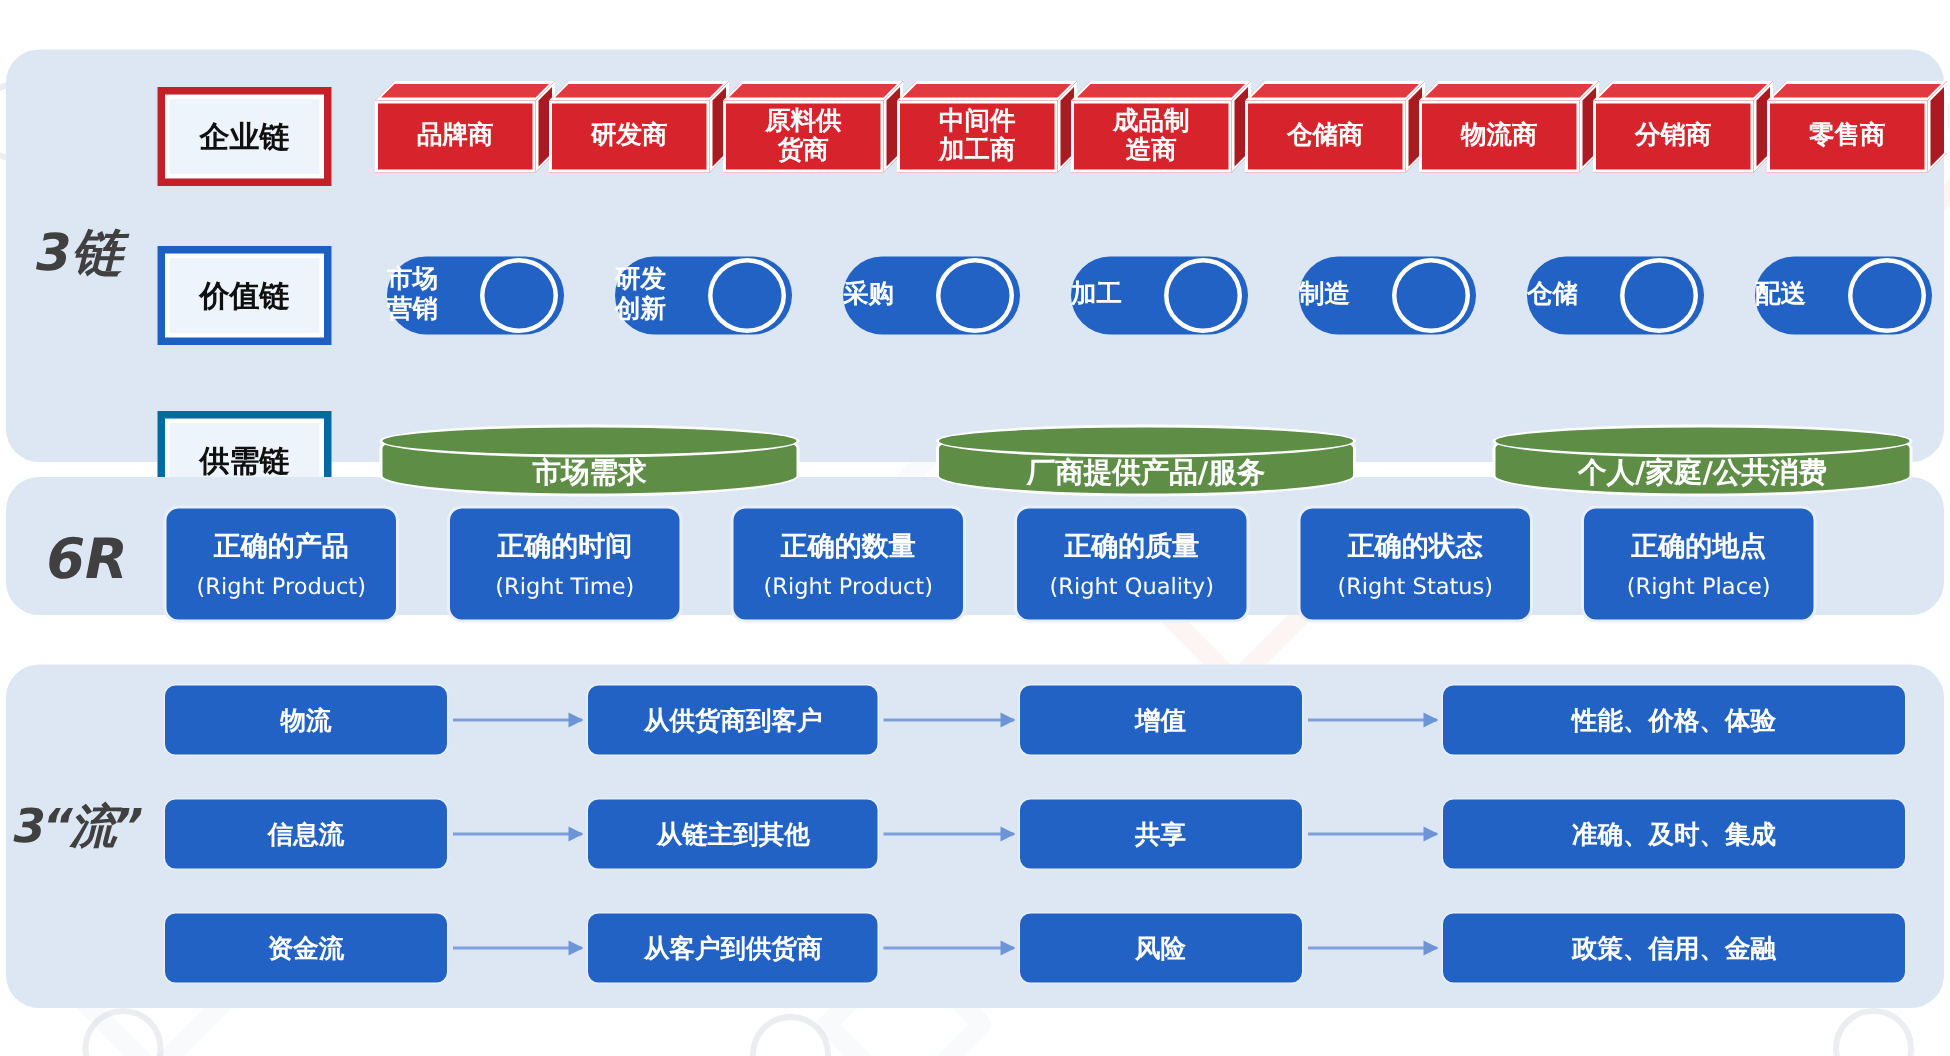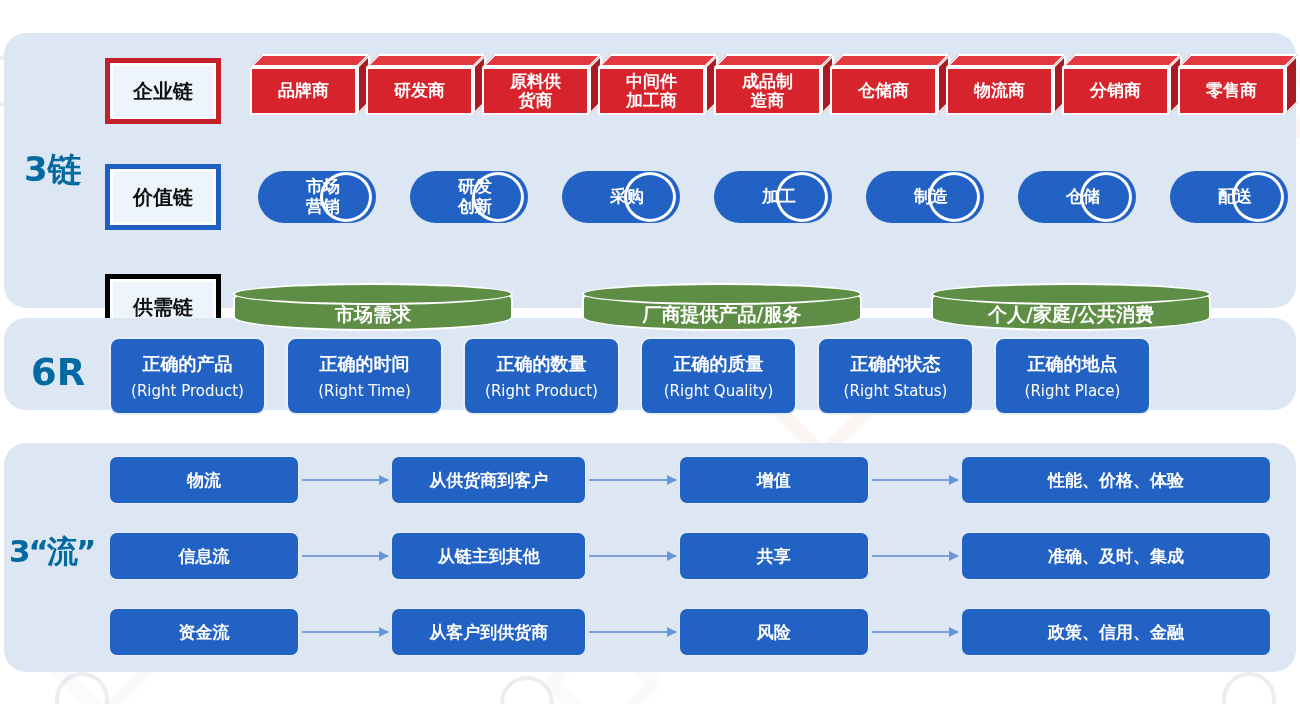--- a/index.html
+++ b/index.html
@@ -5,72 +5,72 @@
   * { margin:0; padding:0; box-sizing:border-box; }
   html,body { background:#ffffff; }
   body { font-family:"DejaVu Sans","Liberation Sans",sans-serif; }
   #stage { position:relative; width:1300px; height:704px; background:#ffffff; overflow:hidden; }
 
   .panel { position:absolute; left:4px; width:1292px; background:#dce7f3; border-radius:22px; }
   #panel-chains { top:33px; height:275px; }
   #panel-sixr   { top:318px; height:92px; }
   #panel-flows  { top:443px; height:229px; }
 
-  .sec-label { position:absolute; color:#0369a1; font-weight:800; line-height:1; }
+  .sec-label { position:absolute; color:#404040; font-weight:800; line-height:1;font-style:italic; }
   #label-chains { left:20px; top:119px; font-size:34px; }
   #label-sixr   { left:27px; top:36px;  font-size:37px; }
   #label-flows  { left:5px;  top:93px;  font-size:31px; letter-spacing:-2px; }
 
   .row { display:flex; align-items:center; }
   .row1 { margin:25px 0 0 101px; }
   .row2 { margin:40px 0 0 101px; }
   .row3 { margin:44px 0 0 101px; }
   .items { display:flex; align-items:center;padding-left:12px; }
   .row1 .items { gap:9px; }
   .row2 .items { gap:34px; }
-  .row3 .items { gap:69px; }
+  .row3 .items { gap:91px; }
 
   .chain-label { width:116px; height:66px; flex:none; background:#eef4fb;
     box-shadow: inset 0 0 0 3px #ffffff; display:flex; align-items:center; justify-content:center;
     font-size:20px; font-weight:700; color:#101010; }
   .cl-red   { border:5px solid #c32027; margin-right:17px; }
   .cl-blue  { border:5px solid #1d60c1; margin-right:25px; }
-  .cl-green { border:5px solid #000000; }
+  .cl-green { border:5px solid #0369a1; margin-right:20px; }
 
   
   .box3d { position:relative; width:107px; height:48px; flex:none; }
   .b-front { position:absolute; inset:0; background:#d7242c; border:2px solid #ffffff;
     display:flex; align-items:center; justify-content:center; z-index:2; }
   .b-front span { color:#ffffff; font-weight:700; font-size:17px; line-height:1.12;
     text-align:center; white-space:pre-line; }
   .b-top { position:absolute; left:0; top:-13px; width:100%; height:13px; background:#e23940;
     border:2px solid #ffffff; transform:skewX(-45deg); transform-origin:0 100%; z-index:1; }
   .b-side { position:absolute; left:100%; top:0; width:13px; height:100%; background:#a91a21;
     border:2px solid #ffffff; transform:skewY(-45deg); transform-origin:0 0; z-index:1; }
 
   
   .cyl { position:relative; width:118px; height:52px; flex:none; background:#2262c4;
-    border-radius:26px; display:flex; align-items:center; justify-content:flex-end; padding-right:36px; }
+    border-radius:26px; display:flex; align-items:center; justify-content:flex-start; padding-right:36px; }
   .cyl::after { content:""; position:absolute; right:4px; top:1px; bottom:1px; width:46px;
     border:3px solid #ffffff; border-radius:50%; }
   .cyl span { color:#ffffff; font-weight:700; font-size:17px; line-height:1.15;
     text-align:center; white-space:pre-line; }
 
   
   .disk { position:relative; height:48px; flex:none; }
   .disk-body { position:absolute; left:0; right:0; top:10px; bottom:0; background:#5e8d45;
     border:2px solid #ffffff; border-radius:10px 10px 50% 50% / 6px 6px 14px 14px; z-index:1; }
   .disk-top { position:absolute; left:0; right:0; top:0; height:22px; background:#5e8d45;
     border:2px solid #ffffff; border-radius:50%; z-index:2; }
   .disk-label { position:absolute; left:0; right:0; top:16px; bottom:0; z-index:3;
     display:flex; align-items:center; justify-content:center;
     color:#ffffff; font-weight:700; font-size:19px; }
 
   
-  .sixr-row { display:flex; gap:20px; margin:19px 0 0 105px; }
+  .sixr-row { display:flex; gap:32px; margin:19px 0 0 105px; }
   .r-card { width:157px; height:78px; flex:none; background:#2262c4; border-radius:10px;
     border:2px solid #e9eff8; display:flex; flex-direction:column; align-items:center;
     justify-content:center; gap:6px; color:#ffffff; }
   .r-zh { font-size:18px; font-weight:700; }
   .r-en { font-size:15px; font-weight:400; }
 
   
   .flow-row { display:flex; align-items:center; margin-left:105px; margin-right:25px; }
   .fr1 { margin-top:13px; } .fr2 { margin-top:28px; } .fr3 { margin-top:28px; }
   .flow-box { height:48px; flex:none; background:#2262c4; border-radius:8px;

